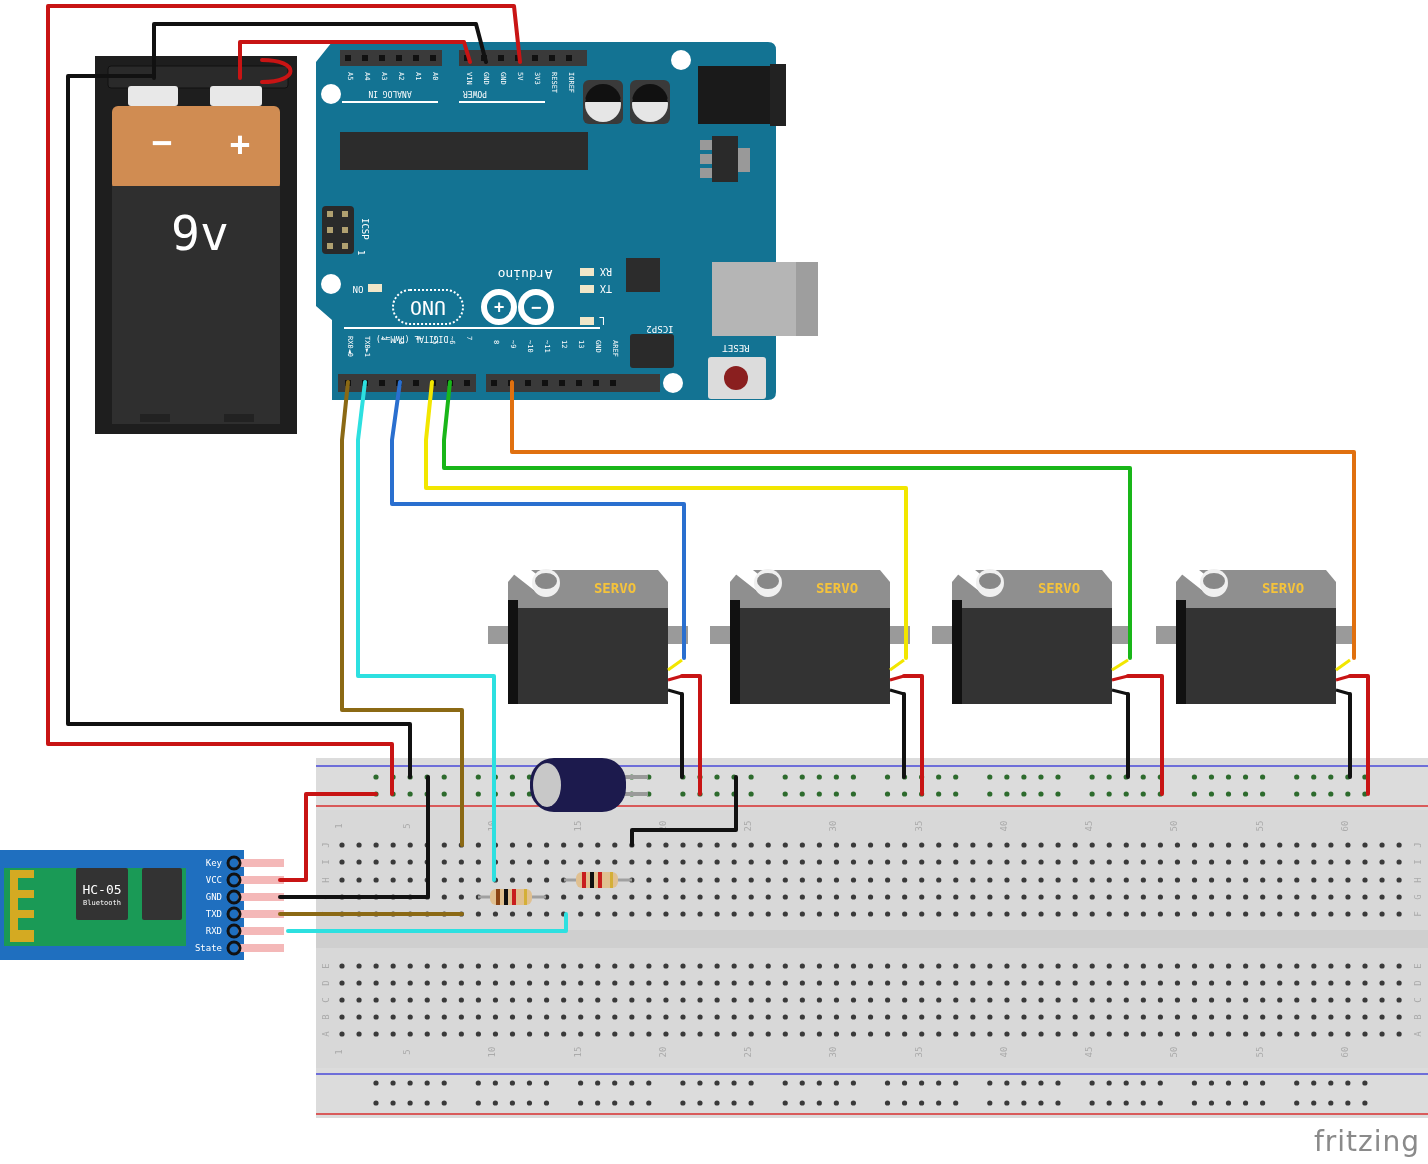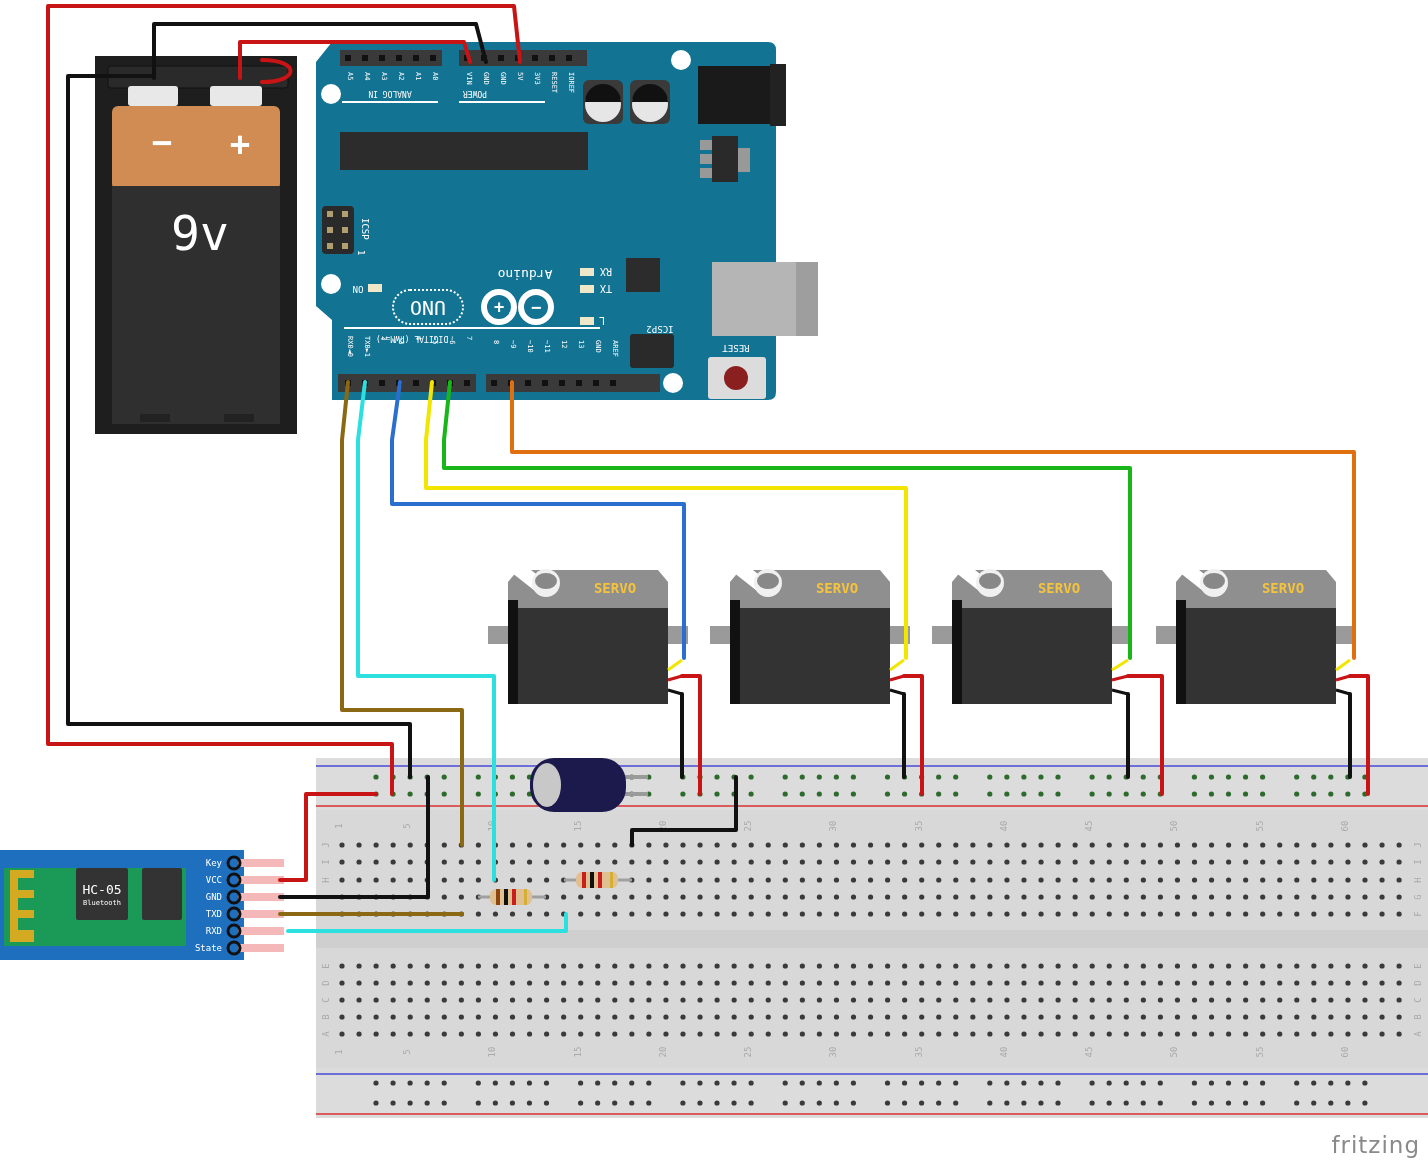--- a/index.html
+++ b/index.html
@@ -1,19 +1,19 @@
 <!DOCTYPE html>
 <html><head>
 <meta charset="utf-8">
 <style>
   html, body { margin:0; padding:0; background:#ffffff; }
   body { width:1428px; height:1164px; position:relative; overflow:hidden; font-family:"DejaVu Sans Mono", monospace; }
   #stage { position:absolute; left:0; top:0; width:1428px; height:1164px; }
   svg text { font-family:"DejaVu Sans Mono", monospace; }
-  .brand { position:absolute; right:8px; bottom:6px; font-family:"DejaVu Sans", sans-serif; font-size:23px; color:#8a8a8a; letter-spacing:1px; }
+  .brand { position:absolute; right:8px; bottom:6px; font-family:"DejaVu Sans", sans-serif; font-size:28px; color:#8a8a8a; letter-spacing:1px; }
 </style>
 </head>
 <body>
 
 <div id="stage">
 <svg id="diagram" width="1428" height="1164" viewBox="0 0 1428 1164" xmlns="http://www.w3.org/2000/svg">
 
   <g>
     <rect x="316" y="758" width="1112" height="360" fill="#d8d8d8"></rect>
     <rect x="316" y="758" width="1112" height="52" fill="#dcdcdc"></rect>

